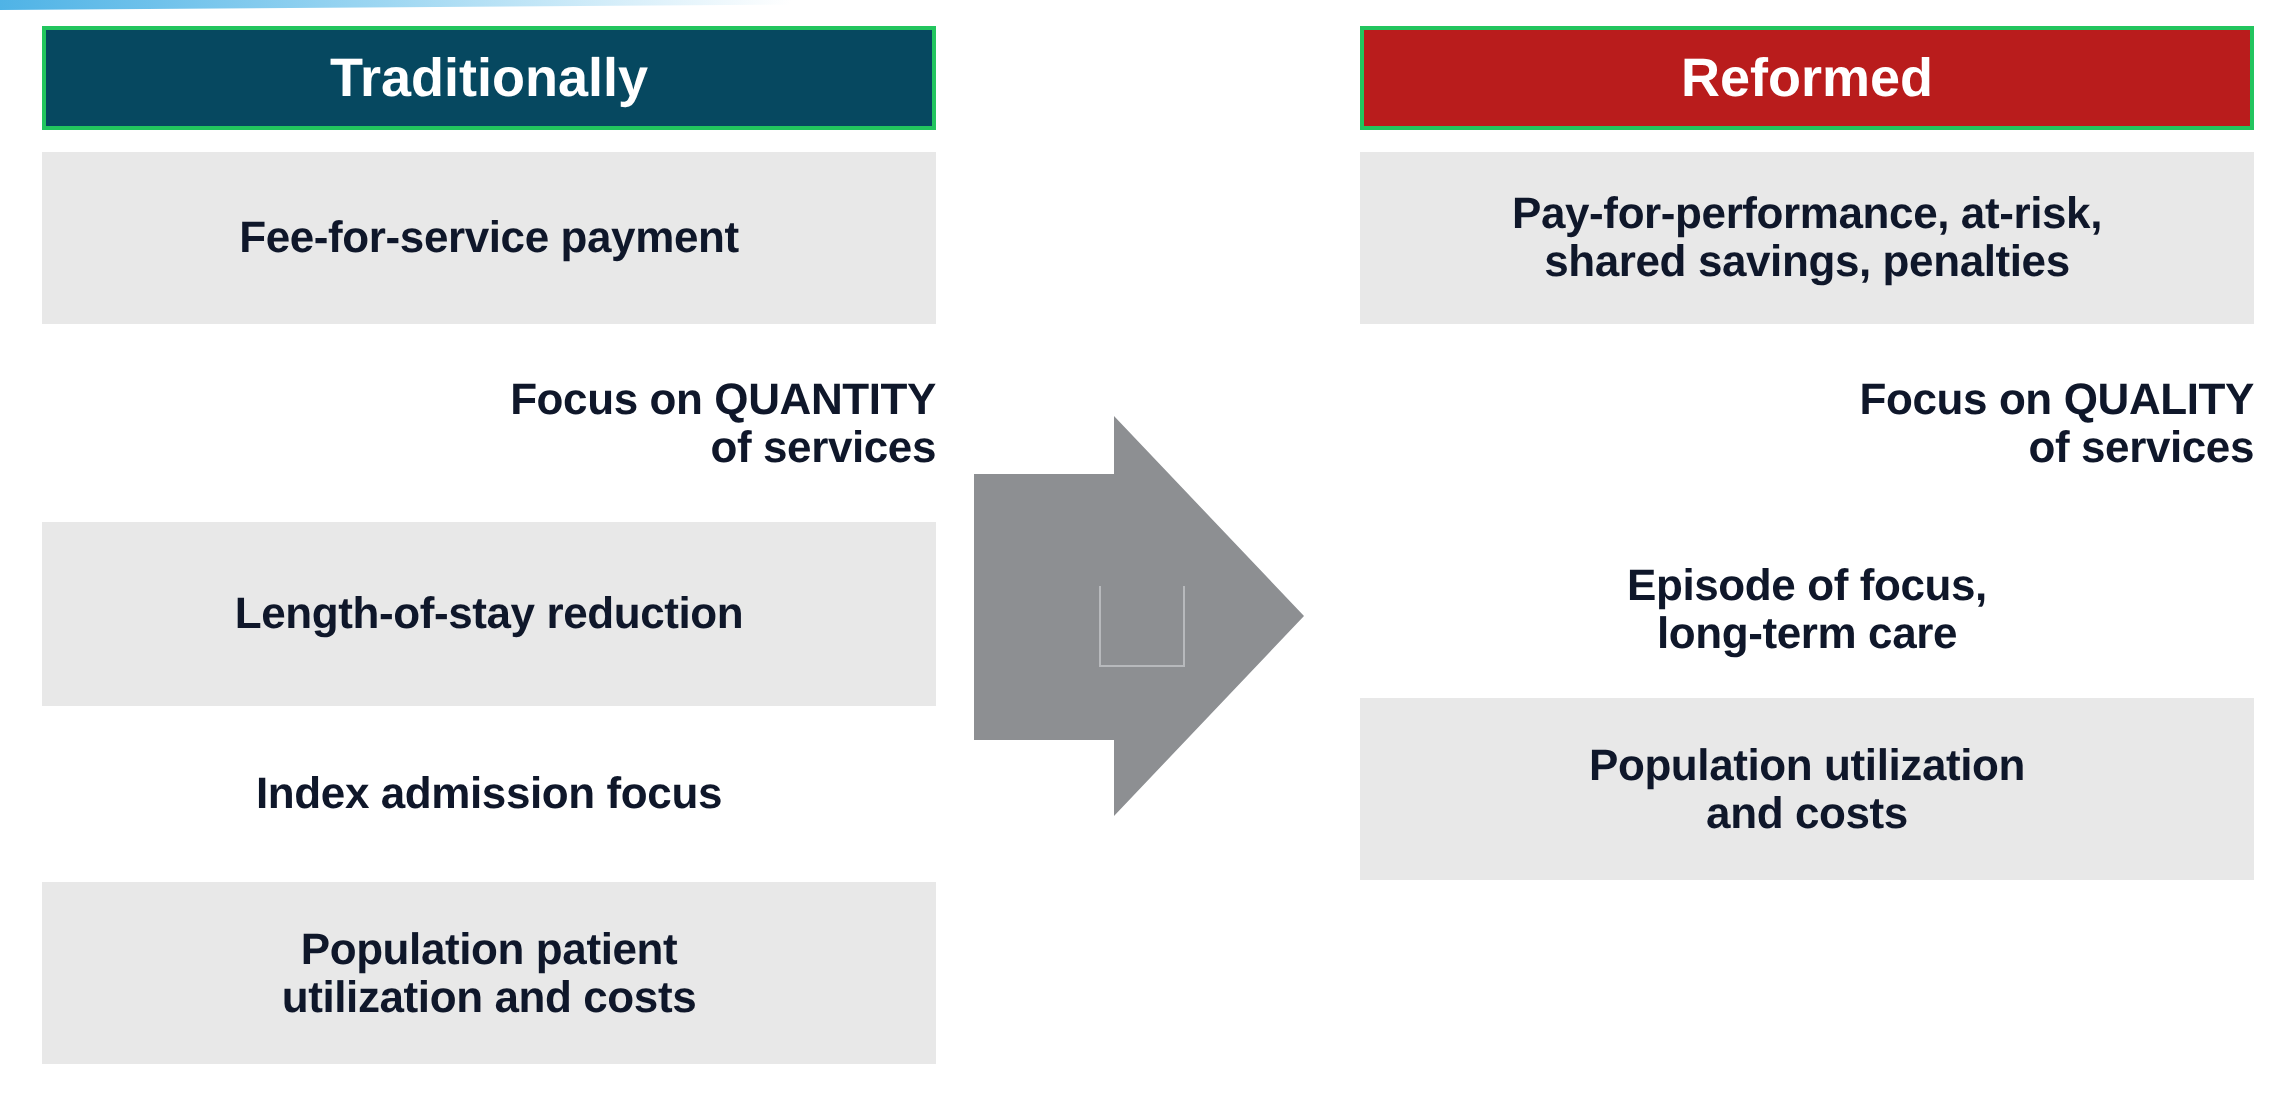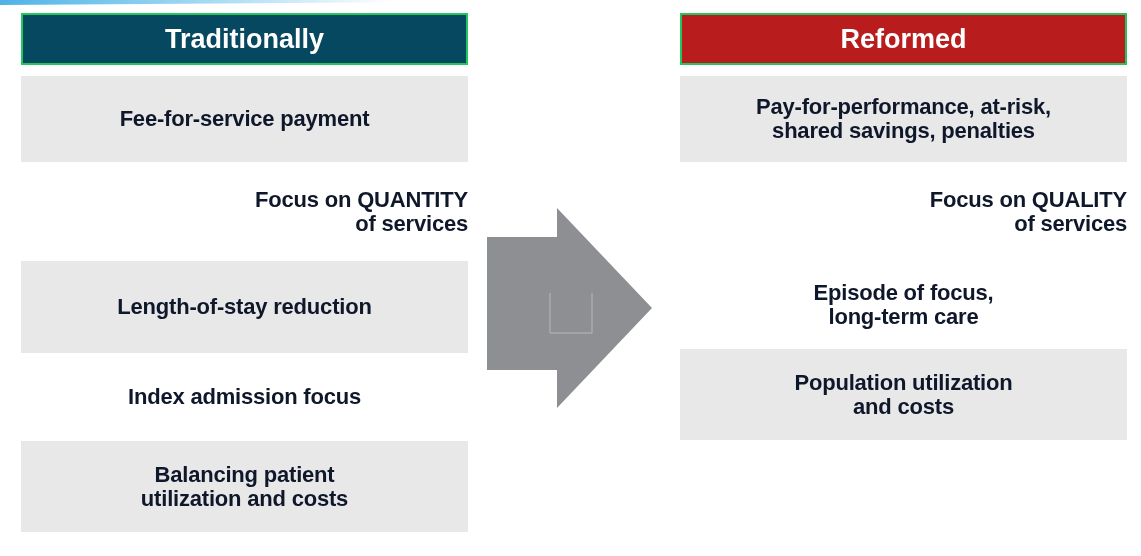--- a/index.html
+++ b/index.html
@@ -76,21 +76,21 @@
 
     <div class="row shaded r3">
       <div class="line">Length-of-stay reduction</div>
     </div>
 
     <div class="row r4">
       <div class="line">Index admission focus</div>
     </div>
 
     <div class="row shaded r5">
-      <div class="line">Balancing patient</div>
+      <div class="line">Population patient</div>
       <div class="line">utilization and costs</div>
     </div>
   </section>
 
   <div class="arrow-wrap">
     <svg viewBox="0 0 165 200" aria-hidden="true">
       <polygon points="0,29 70,29 70,0 165,100 70,200 70,162 0,162" fill="#8d8f92"></polygon>
       <polyline points="63,85 63,125 105,125 105,85" fill="none" stroke="#b7b9bc" stroke-width="1"></polyline>
     </svg>
   </div>

